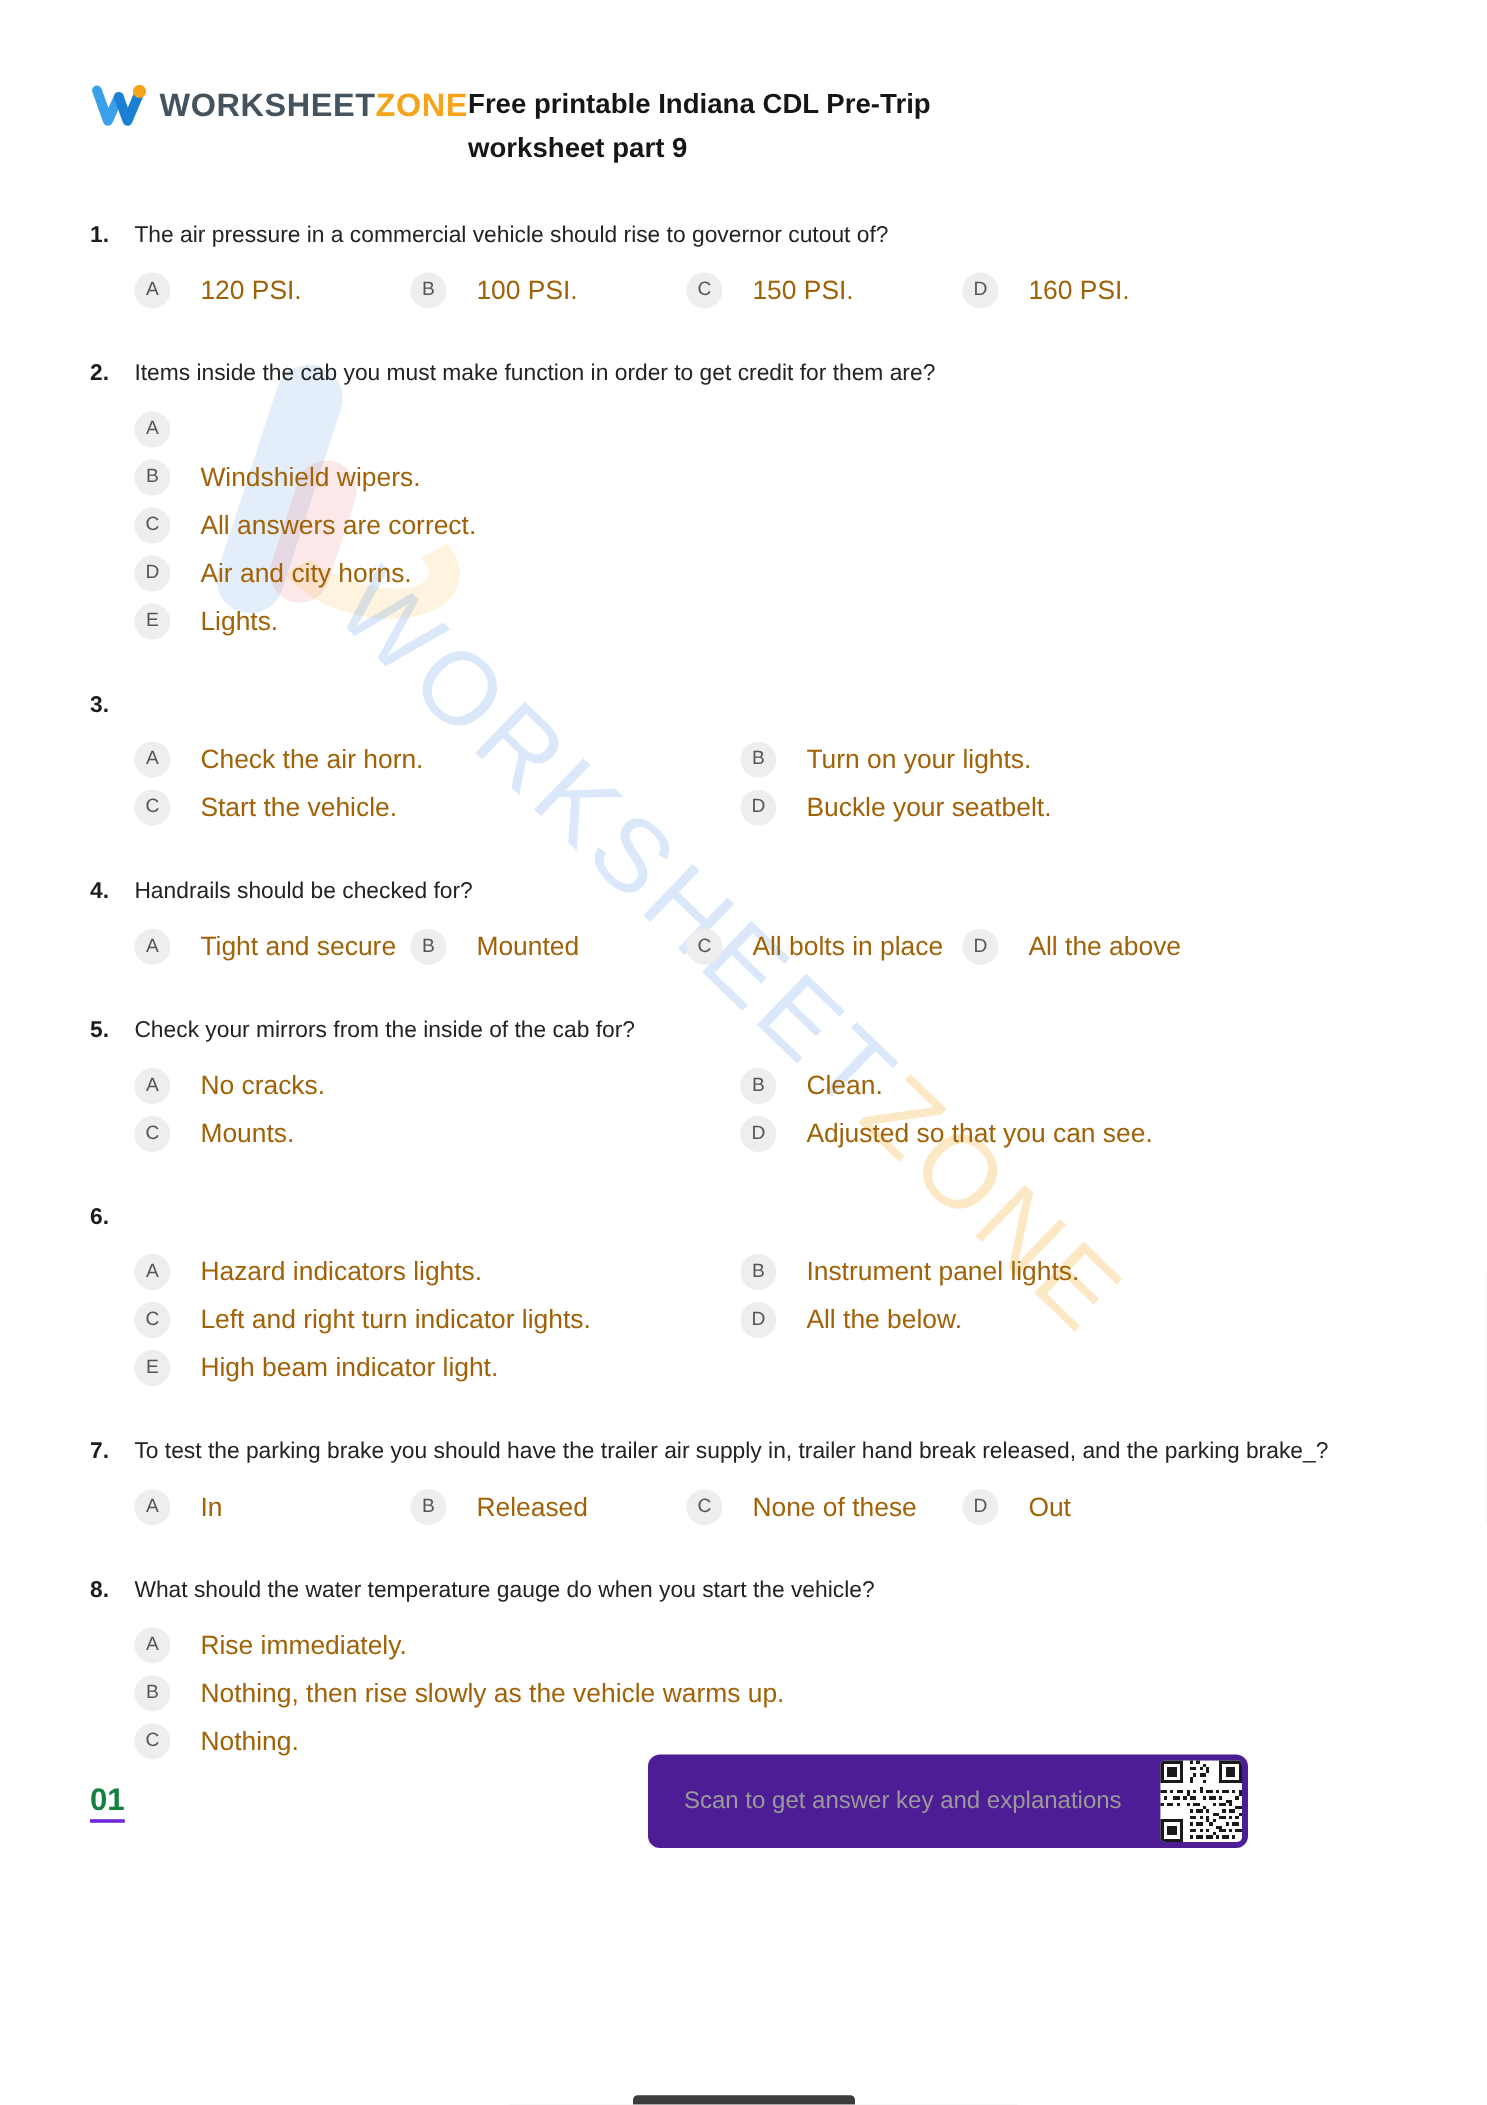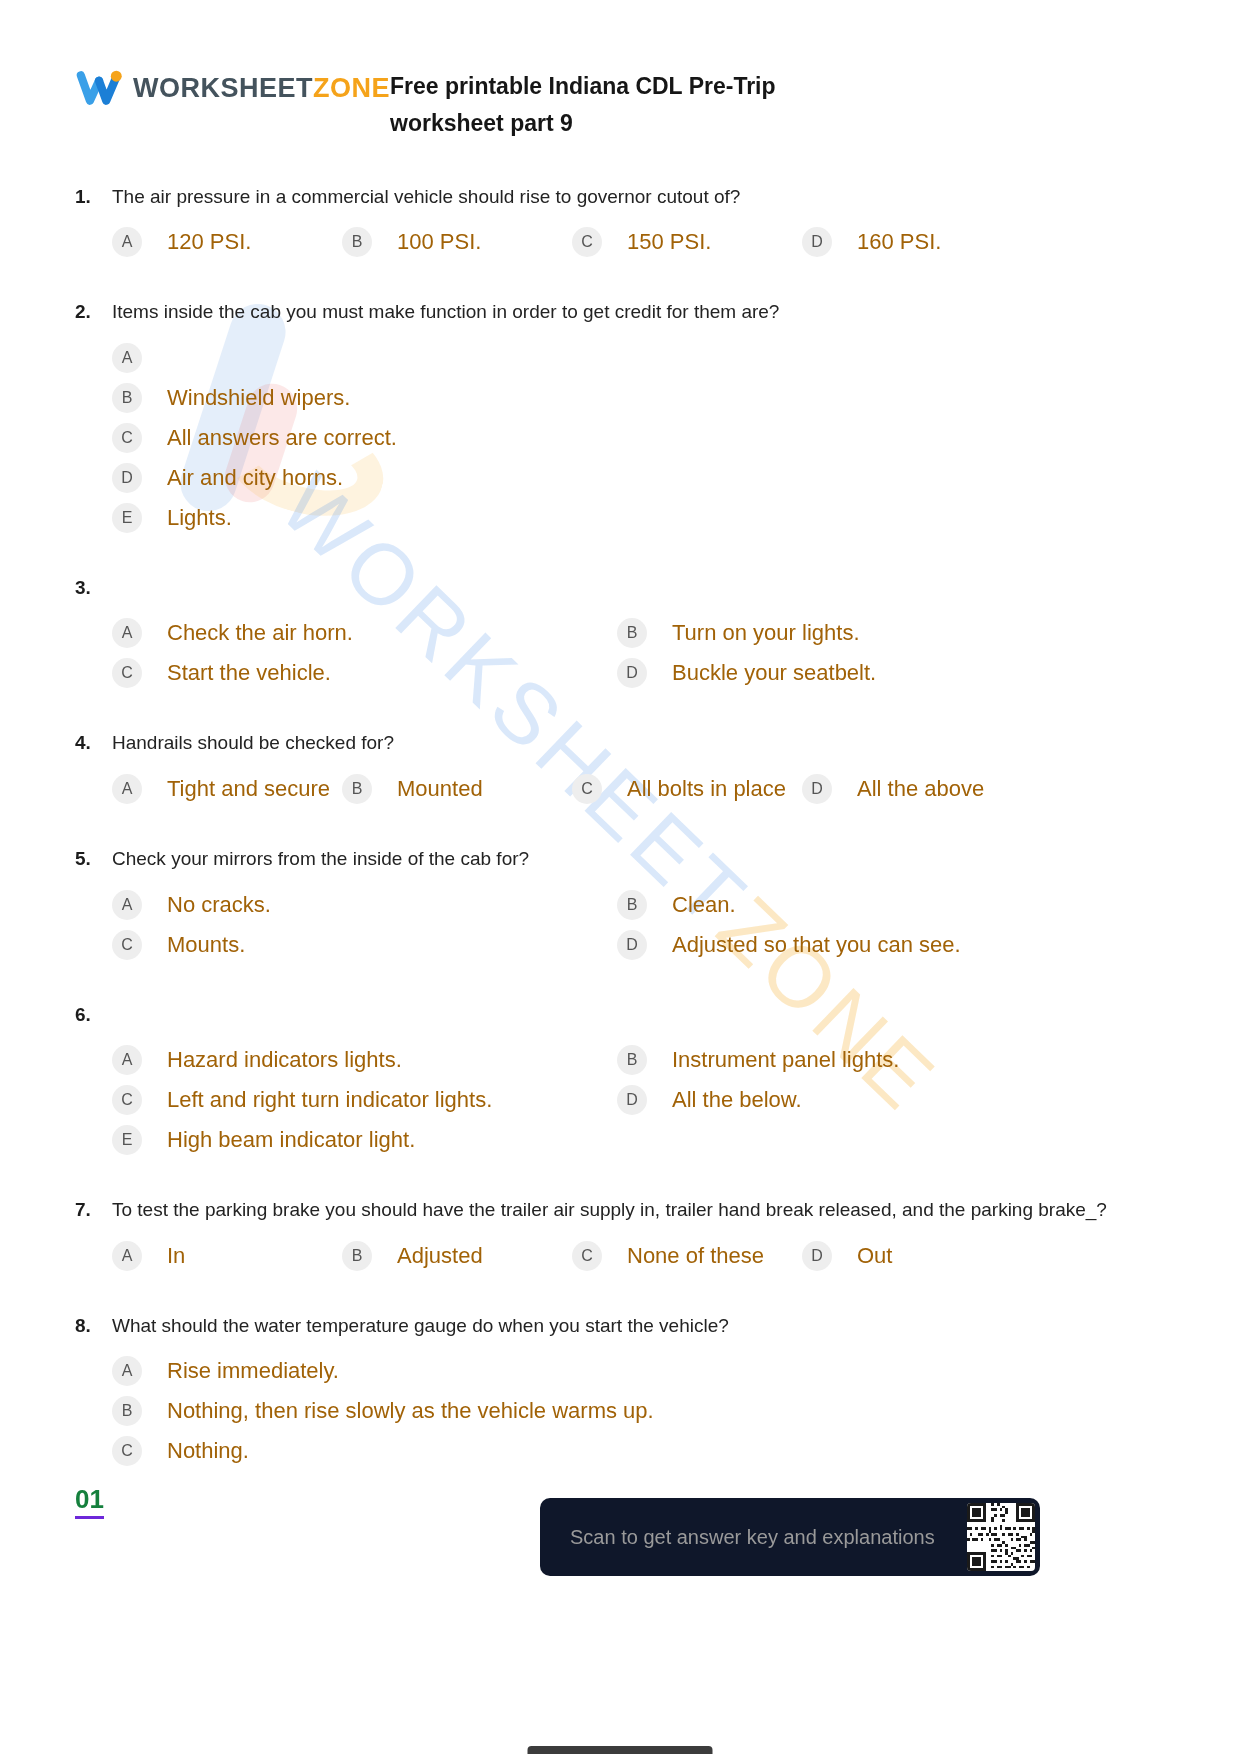--- a/index.html
+++ b/index.html
@@ -64,22 +64,22 @@
   .opt-text { font-size:22px; color:#a16207;margin-left:10px; }
 
   
   .page-number {
     position:absolute; z-index:2; left:75px; top:1484px;
     font-size:26px; font-weight:700; color:#15803d;
     border-bottom:3px solid #6d28d9; padding-bottom:1px;
   }
   .scan-box {
     position:absolute; z-index:2;
-    left:540px; top:1498px; width:500px; height:78px;
-    background:#0f172a; border-radius:10px;
+    left:540px; top:1462px; width:500px; height:78px;
+    background:#4c1d95; border-radius:10px;
     display:flex; align-items:center;
     padding:0 5px 0 30px;
   }
   .scan-text { flex:1; font-size:20px; color:#9a9a9a; }
   .qr { width:68px; height:68px; flex:none; border-radius:4px; }
 
   .bottom-bar {
     position:absolute; z-index:2;
     left:50%; transform:translateX(-50%);
     bottom:0; width:185px; height:8px;
@@ -271,21 +271,21 @@
             <span class="q-num">7.</span>
             <span class="q-text">To test the parking brake you should have the trailer air supply in, trailer hand break released, and the parking brake_?</span>
           </div>
           <div class="options cols-4">
             <div class="option">
               <span class="letter">A</span>
               <span class="opt-text">In</span>
             </div>
             <div class="option">
               <span class="letter">B</span>
-              <span class="opt-text">Adjusted</span>
+              <span class="opt-text">Released</span>
             </div>
             <div class="option">
               <span class="letter">C</span>
               <span class="opt-text">None of these</span>
             </div>
             <div class="option">
               <span class="letter">D</span>
               <span class="opt-text">Out</span>
             </div>
           </div>

